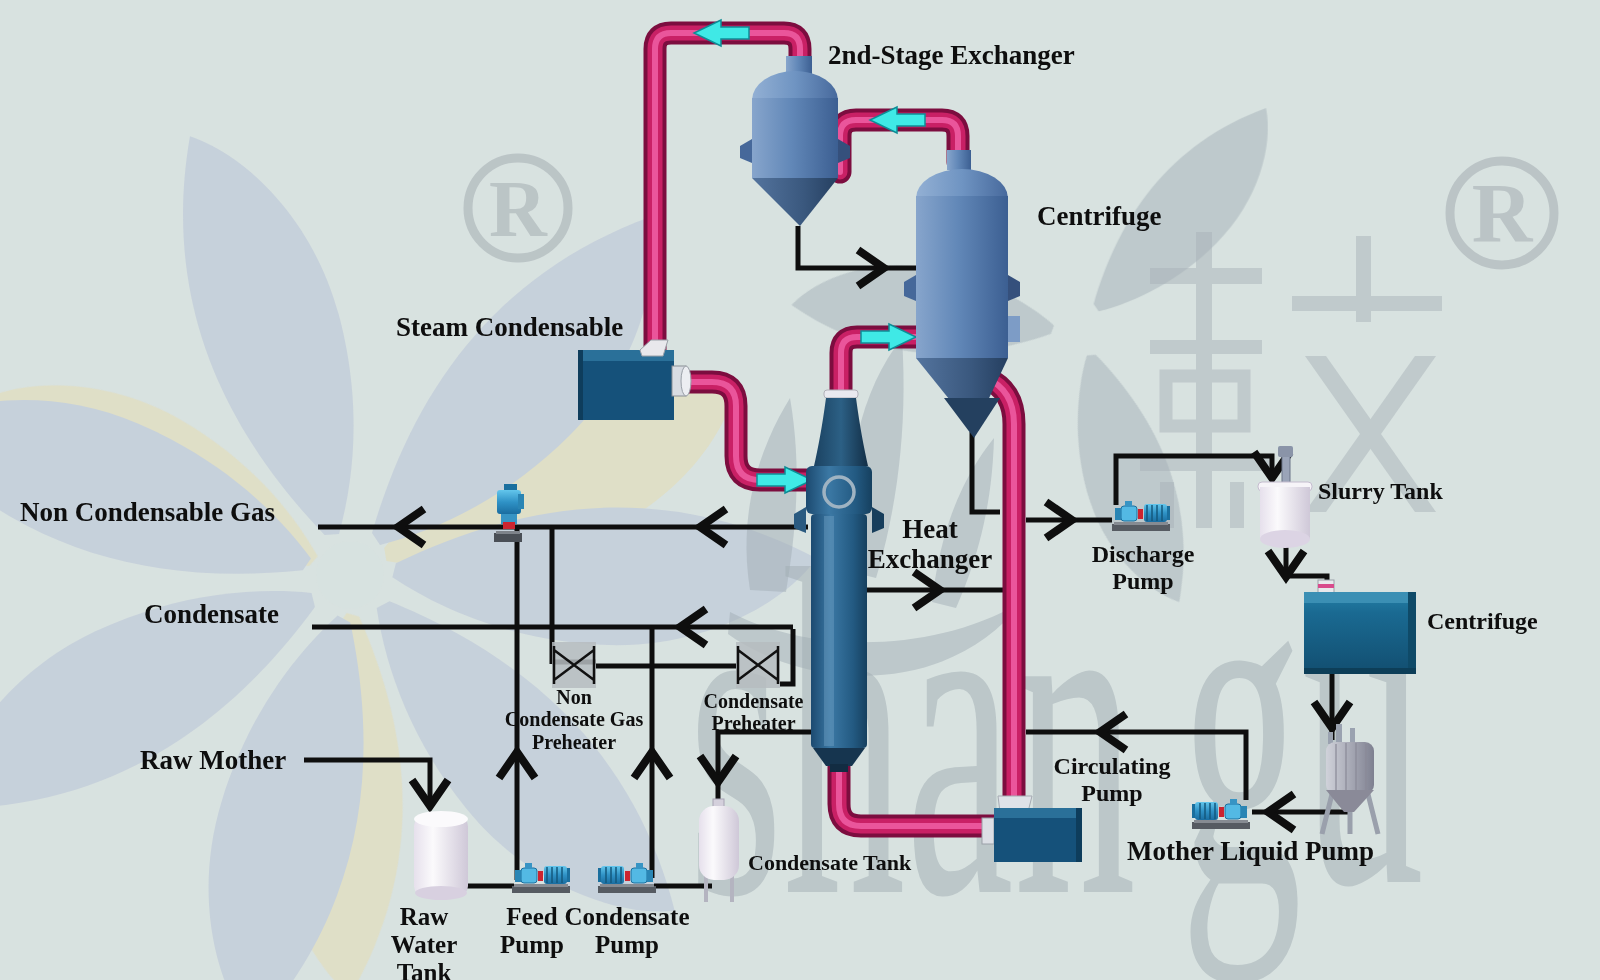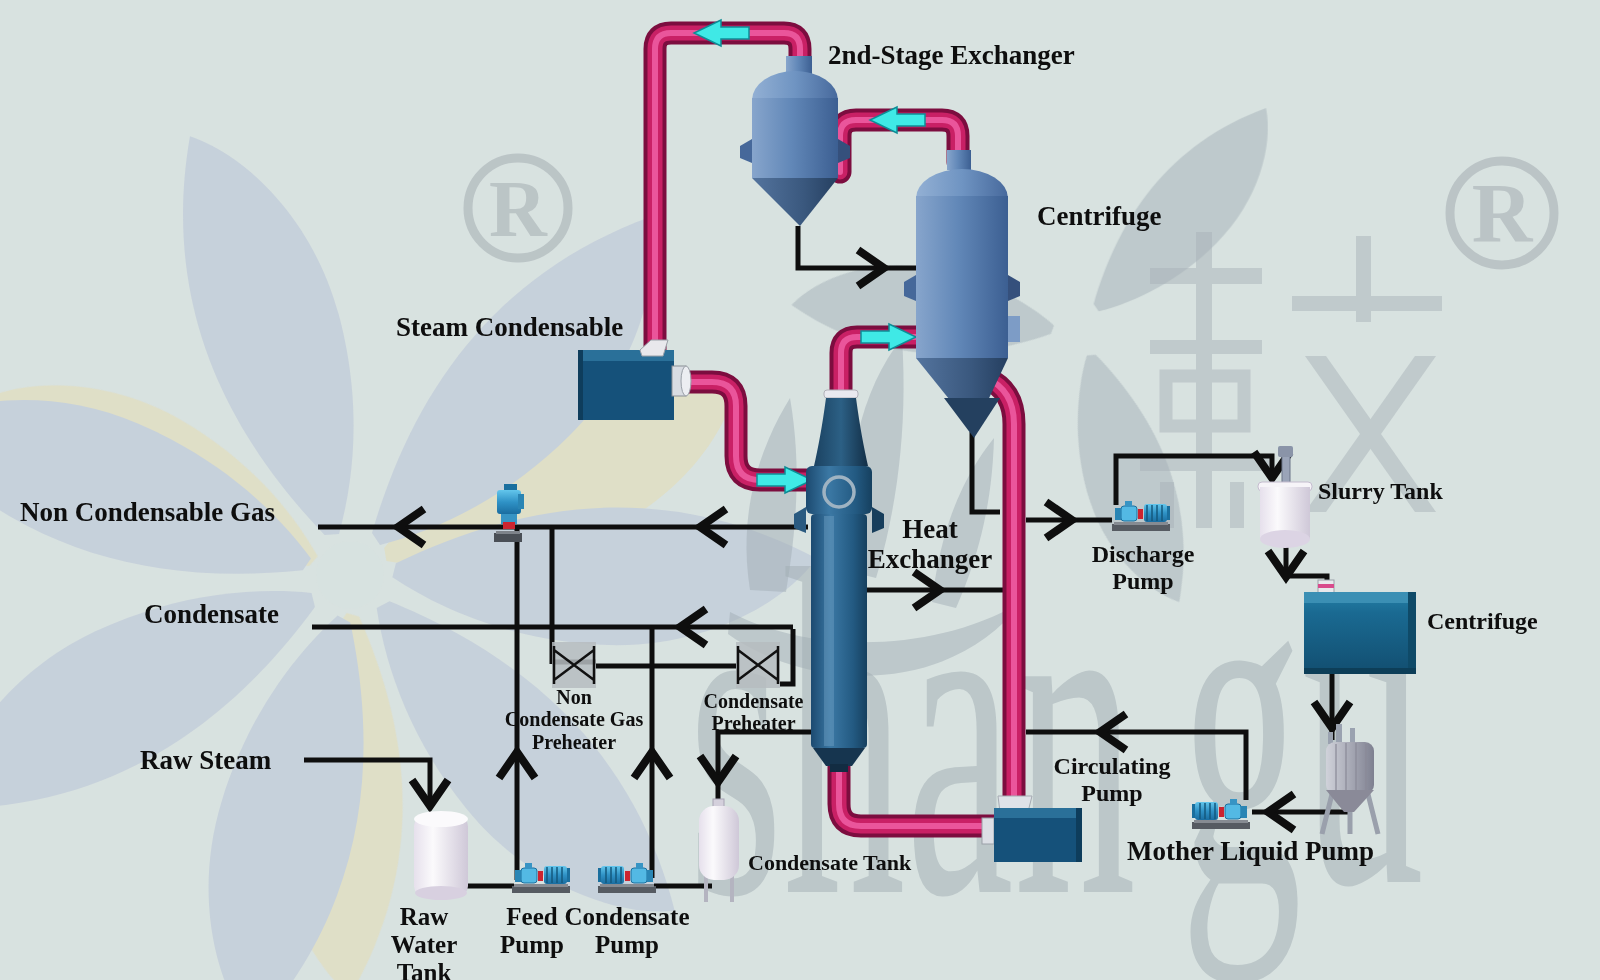--- a/index.html
+++ b/index.html
@@ -343,21 +343,21 @@
     <rect x="2" y="45" width="24" height="3" fill="#7e838a"></rect>
   </g>
 </svg>
 
   <div class="lbl f27" style="left:828px;top:40px;">2nd-Stage Exchanger</div>
   <div class="lbl f27" style="left:1037px;top:201px;">Centrifuge</div>
   <div class="lbl f27" style="left:396px;top:312px;">Steam Condensable</div>
   <div class="lbl f27" style="left:20px;top:497px;">Non Condensable Gas</div>
   <div class="lbl wrap f27" style="left:845px;top:514px;width:170px;">Heat Exchanger</div>
   <div class="lbl f27" style="left:144px;top:599px;">Condensate</div>
-  <div class="lbl f27" style="left:140px;top:745px;">Raw Steam</div>
+  <div class="lbl f27" style="left:140px;top:745px;">Raw Mother</div>
   <div class="lbl wrap f20" style="left:504px;top:686px;width:140px;">Non Condensate Gas Preheater</div>
   <div class="lbl wrap f20" style="left:686px;top:690px;width:135px;">Condensate Preheater</div>
   <div class="lbl f22" style="left:748px;top:851px;">Condensate Tank</div>
   <div class="lbl wrap f21" style="left:364px;top:903px;width:120px;">Raw Water Tank</div>
   <div class="lbl wrap f21" style="left:492px;top:903px;width:80px;">Feed Pump</div>
   <div class="lbl wrap f21" style="left:562px;top:903px;width:130px;">Condensate Pump</div>
   <div class="lbl wrap f26" style="left:1068px;top:541px;width:150px;">Discharge Pump</div>
   <div class="lbl f26" style="left:1318px;top:478px;">Slurry Tank</div>
   <div class="lbl f26" style="left:1427px;top:608px;">Centrifuge</div>
   <div class="lbl wrap f26" style="left:1022px;top:753px;width:180px;">Circulating Pump</div>

